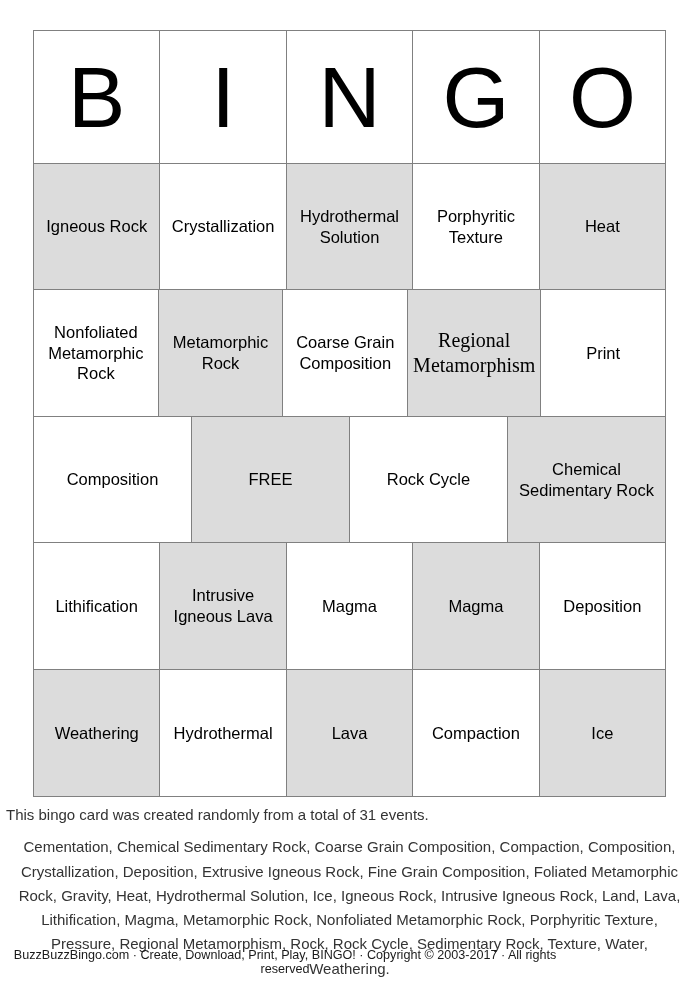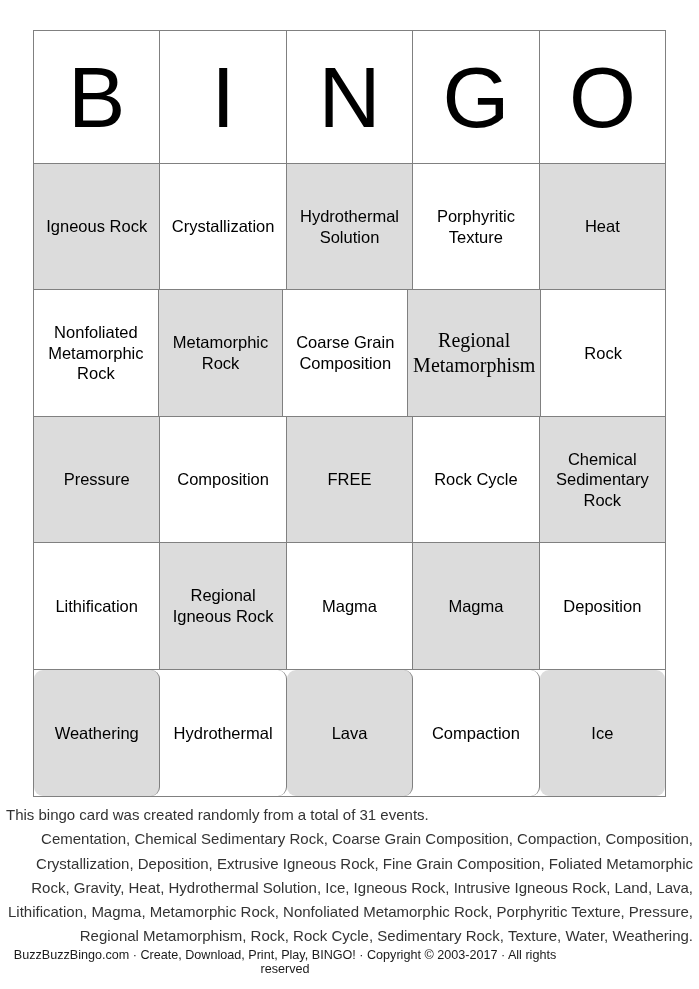--- a/index.html
+++ b/index.html
@@ -45,21 +45,21 @@
     line-height: 1;
     background: #ffffff;
     letter-spacing: 0;
   }
   .header-cell:last-child { border-right: none; }
 
   .grid-row {
     display: flex;
     flex: 1 1 0;
   }
-  .grid-row:last-child .cell { border-bottom: none; border-radius: 9px; }
+  .grid-row:last-child .cell { border-bottom: none; }
   .cell {
     flex: 1 1 0;
     box-sizing: border-box;
     border-right: 1px solid #808080;
     border-bottom: 1px solid #808080;
     display: flex;
     align-items: center;
     justify-content: center;
     text-align: center;
     font-size: 16.5px;
@@ -74,21 +74,21 @@
   #notes {
     position: absolute;
     left: 6px;
     top: 803px;
     width: 687px;
     font-size: 15px;
     line-height: 1.62;
     color: #333333;
   }
   #notes .note-line { margin: 0; }
-  #notes .note-list { margin: 0; text-align: right; }
+  #notes .note-list { margin: 8px; text-align: center; }
 
   #footer {
     position: absolute;
     left: 0;
     top: 948px;
     width: 570px;
     text-align: center;
     font-size: 12.6px;
     color: #1a1a1a;
   }
@@ -112,34 +112,33 @@
     <div class="cell shaded">Hydrothermal Solution</div>
     <div class="cell">Porphyritic Texture</div>
     <div class="cell shaded">Heat</div>
   </div>
 
   <div class="grid-row">
     <div class="cell">Nonfoliated Metamorphic Rock</div>
     <div class="cell shaded">Metamorphic Rock</div>
     <div class="cell">Coarse Grain Composition</div>
     <div class="cell shaded small">Regional Metamorphism</div>
-    <div class="cell">Rock</div>
+    <div class="cell">Print</div>
   </div>
 
   <div class="grid-row">
-    <div class="cell shaded">Pressure</div>
     <div class="cell">Composition</div>
     <div class="cell shaded">FREE</div>
     <div class="cell">Rock Cycle</div>
     <div class="cell shaded">Chemical Sedimentary Rock</div>
   </div>
 
   <div class="grid-row">
     <div class="cell">Lithification</div>
-    <div class="cell shaded">Regional Igneous Rock</div>
+    <div class="cell shaded">Intrusive Igneous Lava</div>
     <div class="cell">Magma</div>
     <div class="cell shaded">Magma</div>
     <div class="cell">Deposition</div>
   </div>
 
   <div class="grid-row">
     <div class="cell shaded">Weathering</div>
     <div class="cell">Hydrothermal</div>
     <div class="cell shaded">Lava</div>
     <div class="cell">Compaction</div>

